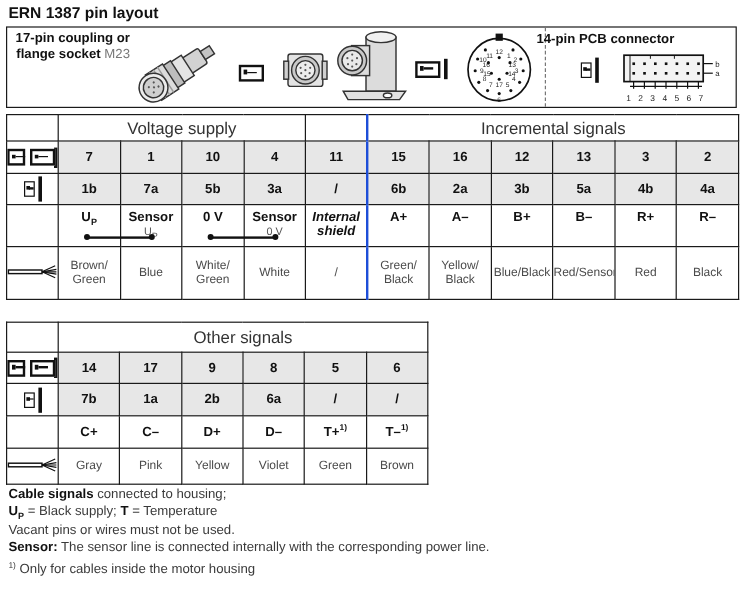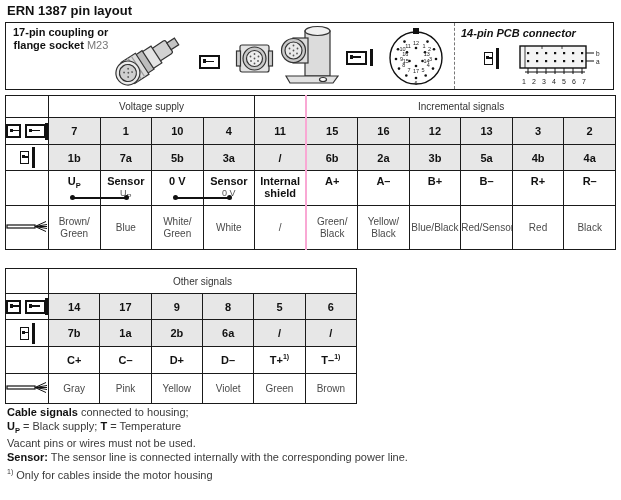--- a/index.html
+++ b/index.html
@@ -7,47 +7,47 @@
     width:621px;height:500px;background:#fff;position:relative;overflow:hidden;
     font-family:"Liberation Sans",sans-serif;color:#111;
   }
   .abs{position:absolute;}
   .title{left:7px;top:3px;font-size:13px;font-weight:bold;}
 
   
   .hbox{left:5px;top:22px;width:607px;height:66px;border:1.5px solid #1a1a1a;text-align:right;}
   .hlabel{left:7px;top:3px;font-size:11px;font-weight:bold;line-height:13px;}
   .hlabel .model{font-weight:normal;color:#777;}
-  .pcb-label{left:455px;top:4px;font-size:11px;font-weight:bold;font-style:italic;}
+  .pcb-label{left:441px;top:4px;font-size:11px;font-weight:bold;}
   .dashline{left:448px;top:0;height:66px;border-left:1px dashed #777;}
 
   
   .cicon{display:inline-block;width:17px;height:10px;border:2px solid #111;position:relative;background:#fff;vertical-align:middle;}
   .cicon::before{content:"";position:absolute;left:1.5px;top:2.5px;width:3.5px;height:3.5px;background:#111;}
   .cicon::after{content:"";position:absolute;left:5px;top:3.8px;width:8px;height:1.5px;background:#111;}
   .cicon.small{width:7px;height:11px;border-width:1.5px;}
   .cicon.small::before{left:1px;top:3px;width:3px;height:3px;}
   .cicon.small::after{left:3px;top:4px;width:4px;}
   .vbar{display:inline-block;width:3px;height:17px;background:#111;vertical-align:middle;margin-left:-1px;}
   .vbar.tall{height:21px;}
   .iconpair{display:flex;align-items:center;justify-content:center;gap:4px;}
 
   
   table{border-collapse:collapse;table-layout:fixed;}
   td{border:1px solid #1a1a1a;text-align:center;vertical-align:middle;padding:0;font-size:11px;overflow:hidden;}
   .t1{left:5px;top:95px;width:611px;}
   .t2{left:5px;top:268px;width:352px;}
   table{width:100%;}
-  .grouphead{font-size:10px;font-weight:normal;color:#333;}
+  .grouphead{font-size:14px;font-weight:normal;color:#333;}
   .sh{background:#e7e7e7;font-weight:bold;}
   .sig{font-weight:bold;font-size:11px;line-height:12px;}
   .sig .sub{display:block;font-weight:normal;font-size:9px;color:#555;}
   .sig sub{font-size:7.5px;}
   .colorcell{font-size:10px;font-weight:normal;color:#4a4a4a;white-space:pre-line;line-height:11.5px;}
-  .thick{border-left:2px solid #f9a8d4;}
+  .thick{border-left:2px solid #1d4ed8;}
   sup.fn{font-size:7px;vertical-align:super;line-height:0;}
 
   
   .slink{position:absolute;height:1.5px;background:#111;}
   .slink::before,.slink::after{content:"";position:absolute;top:-2px;width:5px;height:5px;border-radius:50%;background:#111;}
   .slink::before{left:-2px;} .slink::after{right:-2px;}
 
   
   .footer{left:7px;top:406px;font-size:11px;line-height:13.5px;color:#3a3a3a;}
   .footer b{color:#111;}
@@ -291,21 +291,21 @@
       <td class="sh">5a</td>
       <td class="sh">4b</td>
       <td class="sh">4a</td>
     </tr>
     <tr style="height:35px">
       <td></td>
       <td class="sig" style="vertical-align:top;padding-top:4px;"><span>U</span><sub>P</sub></td>
       <td class="sig" style="vertical-align:top;padding-top:4px;"><span>Sensor</span><span class="sub"><span>U</span><sub>P</sub></span></td>
       <td class="sig" style="vertical-align:top;padding-top:4px;">0 V</td>
       <td class="sig" style="vertical-align:top;padding-top:4px;"><span>Sensor</span><span class="sub">0 V</span></td>
-      <td class="sig" style="vertical-align:top;padding-top:4px;"><span>Internal</span><br><span>shield</span></td>
+      <td class="sig" style="vertical-align:top;padding-top:4px;font-style:italic;"><span>Internal</span><br><span>shield</span></td>
       <td class="sig thick" style="vertical-align:top;padding-top:4px;">A+</td>
       <td class="sig" style="vertical-align:top;padding-top:4px;">A–</td>
       <td class="sig" style="vertical-align:top;padding-top:4px;">B+</td>
       <td class="sig" style="vertical-align:top;padding-top:4px;">B–</td>
       <td class="sig" style="vertical-align:top;padding-top:4px;">R+</td>
       <td class="sig" style="vertical-align:top;padding-top:4px;">R–</td>
     </tr>
     <tr style="height:44px">
       <td>
         <svg width="42" height="13" viewBox="0 0 42 13">

